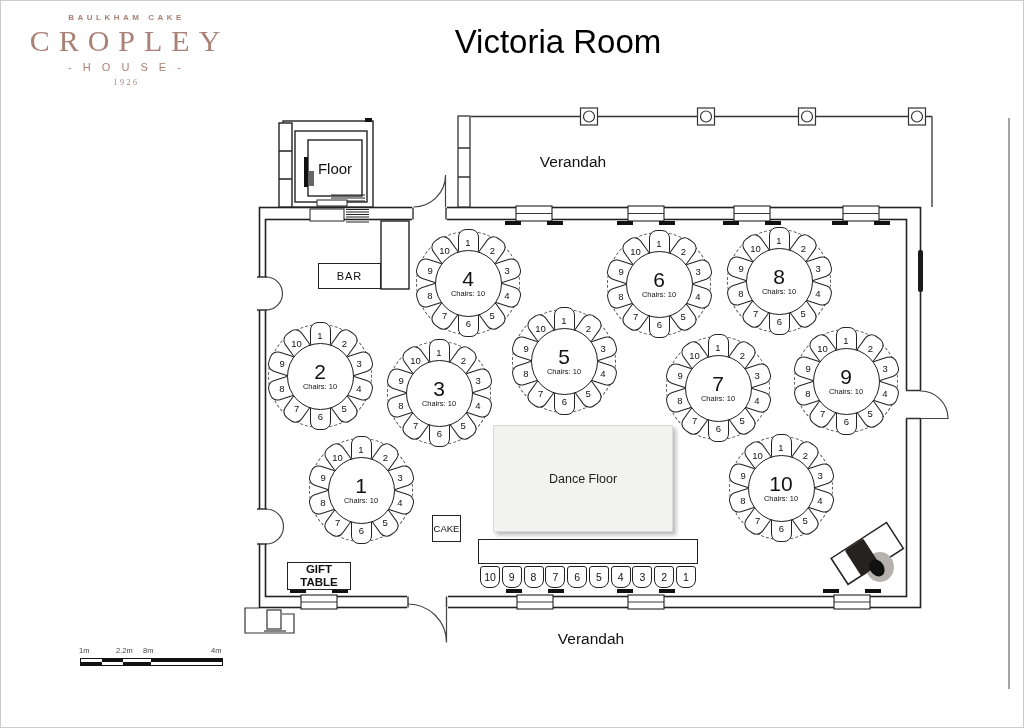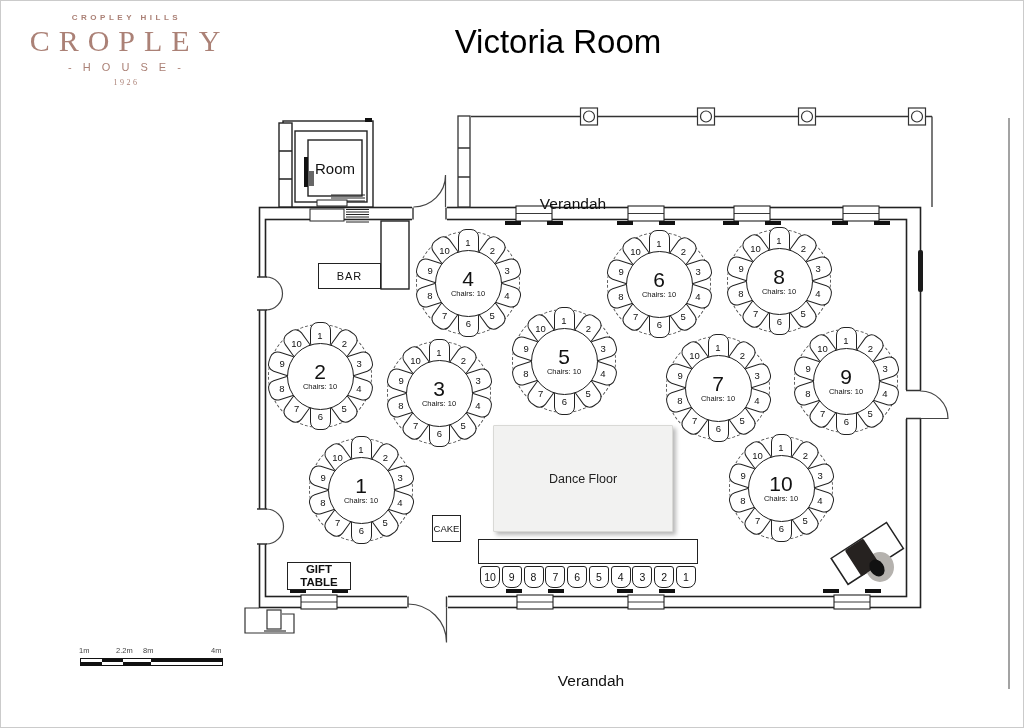--- a/index.html
+++ b/index.html
@@ -9,21 +9,21 @@
 
   
   .logo{position:absolute;left:18px;top:12px;width:215px;text-align:center;color:#ab8176;z-index:4;}
   .logo-top{font-size:8px;letter-spacing:3.5px;font-weight:700;}
   .logo-name{font-family:"Liberation Serif",serif;font-size:30px;letter-spacing:9px;margin-top:2px;padding-left:6px;}
   .logo-house{font-size:11px;letter-spacing:4px;margin-top:3px;}
   .logo-year{font-size:8px;letter-spacing:2.5px;margin-top:5px;font-family:Liberation Serif, serif;}
 
   
   .title{position:absolute;left:557px;top:22px;transform:translateX(-50%);font-size:33px;color:#000;z-index:4;white-space:nowrap;}
-  .center-label{position:absolute;transform:translateX(-50%);font-size:15.5px;color:#111;z-index:2;white-space:nowrap;margin-top:42px;}
+  .center-label{position:absolute;transform:translateX(-50%);font-size:15.5px;color:#111;z-index:2;white-space:nowrap;}
 
   
   .boxlabel{position:absolute;background:#fff;border:1.5px solid #222;display:flex;align-items:center;justify-content:center;
             text-align:center;box-sizing:border-box;z-index:2;}
   .lift-label{position:absolute;left:307px;top:139px;width:54px;height:56px;display:flex;align-items:center;justify-content:center;
               font-size:15px;z-index:2;}
   .bar{left:317px;top:262px;width:63px;height:26px;font-size:11px;letter-spacing:1px;}
   .cake{left:431px;top:514px;width:29px;height:27px;font-size:9.5px;}
   .gift{left:286px;top:561px;width:64px;height:28px;font-size:11.5px;font-weight:700;line-height:1.15;border-width:1.6px;}
   .gift span{width:48px;}
@@ -177,31 +177,31 @@
       <rect x="833" y="537" width="66" height="31" fill="#fff" stroke="#222" stroke-width="1.5"></rect>
     </g>
     <ellipse cx="879" cy="566" rx="14" ry="15" fill="#b5b2ae"></ellipse>
     <g transform="rotate(-33 861 556)">
       <rect x="850" y="541" width="22" height="31" rx="2" fill="#262220"></rect>
     </g>
     <ellipse cx="876" cy="567" rx="7" ry="9" fill="#111" transform="rotate(-33 876 567)"></ellipse>
   </svg>
 
   <div class="logo">
-    <div class="logo-top">CROPLEY HILLS</div>
+    <div class="logo-top">BAULKHAM CAKE</div>
     <div class="logo-name">CROPLEY</div>
     <div class="logo-house">- H O U S E -</div>
     <div class="logo-year">1926</div>
   </div>
 
   <div class="title">Victoria Room</div>
 
   <div class="center-label" style="left:572px;top:152px;">Verandah</div>
   <div class="center-label" style="left:590px;top:629px;">Verandah</div>
-  <div class="lift-label">Room</div>
+  <div class="lift-label">Floor</div>
 
   <div class="boxlabel bar">
       <span>BAR</span>
     </div>
   <div class="boxlabel cake">
       <span>CAKE</span>
     </div>
   <div class="boxlabel gift">
       <span>GIFT TABLE</span>
     </div>

